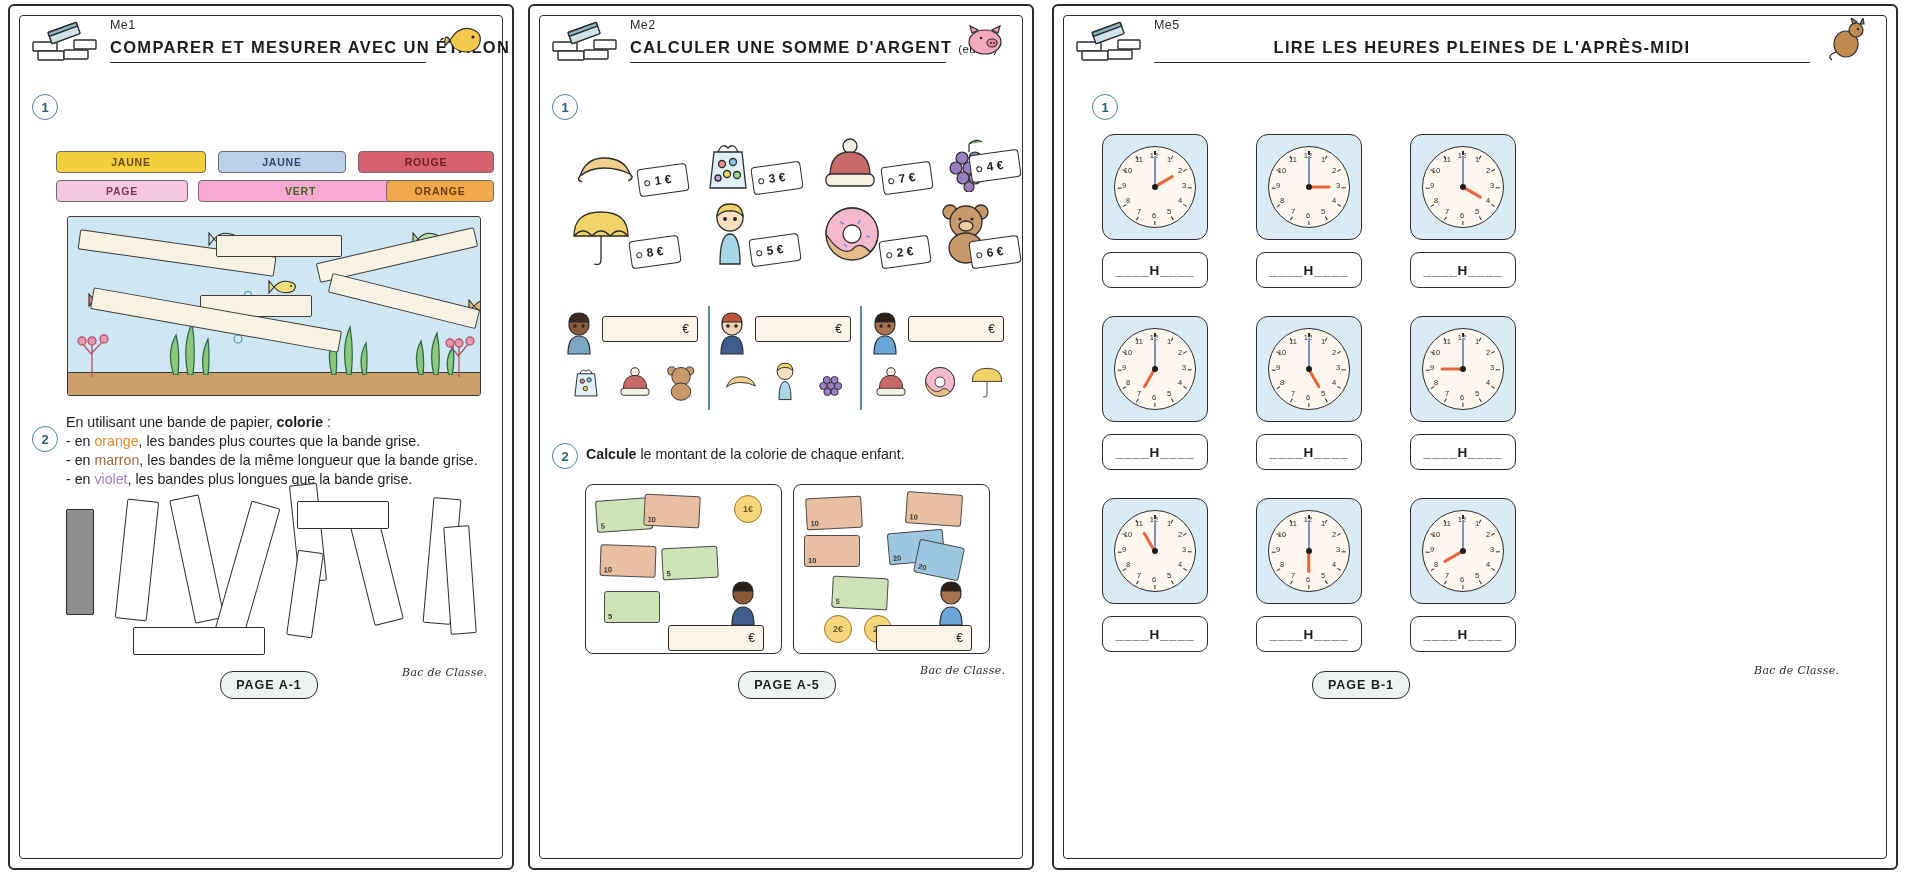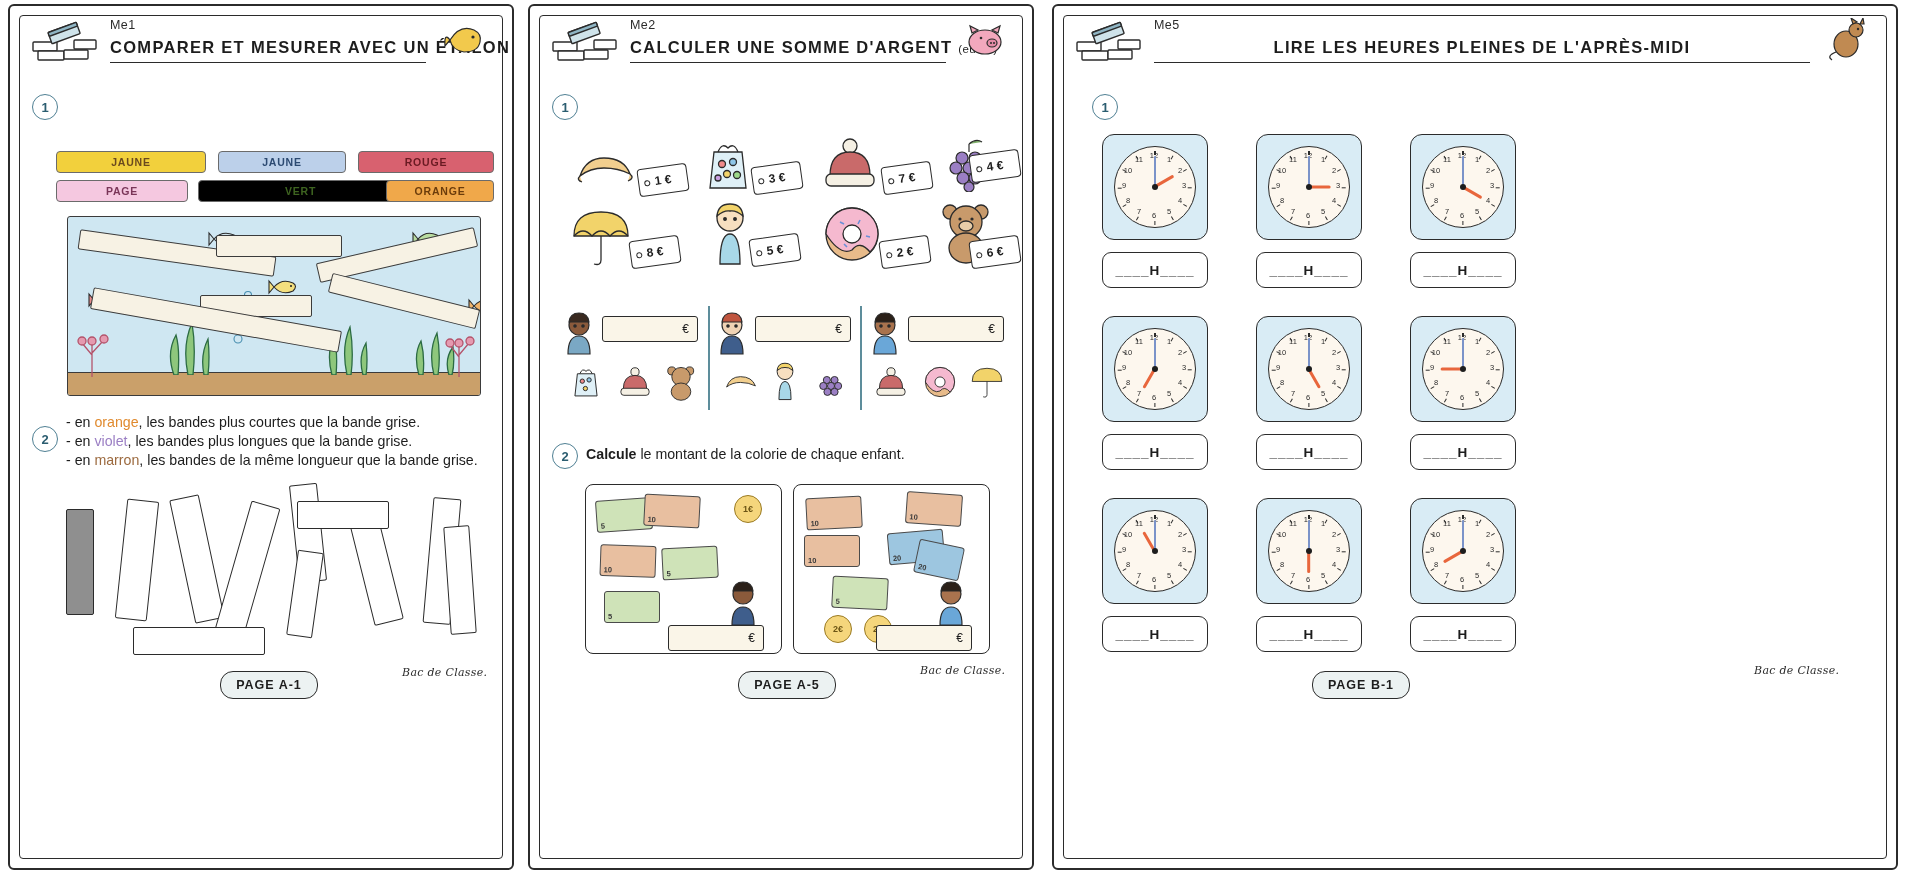--- a/index.html
+++ b/index.html
@@ -287,21 +287,21 @@
         </g>
       </svg>
     </div>
 
     <div class="num-badge" style="left:22px; top:88px;">1</div>
 
     <div class="colorbox" style="left:46px; top:145px; width:150px; height:22px; background:#f2d03c; color:#6b4a1e;">JAUNE</div>
     <div class="colorbox" style="left:208px; top:145px; width:128px; height:22px; background:#bcd0ea; color:#2c4a72;">JAUNE</div>
     <div class="colorbox" style="left:348px; top:145px; width:136px; height:22px; background:#d8616f; color:#6a1a22;">ROUGE</div>
     <div class="colorbox" style="left:46px; top:174px; width:132px; height:22px; background:#f5c8e0; color:#7a3558;">PAGE</div>
-    <div class="colorbox" style="left:188px; top:174px; width:205px; height:22px; background:#000000; color:#3e6420;">VERT</div>
+    <div class="colorbox" style="left:188px; top:174px; width:205px; height:22px; background:#f9a8d4; color:#3e6420;">VERT</div>
     <div class="colorbox" style="left:376px; top:174px; width:108px; height:22px; background:#f0a84a; color:#6b3c0b;">ORANGE</div>
 
     <div class="aquarium" style="left:57px; top:210px; width:412px; height:178px;">
       <div class="sand"></div>
 
       <svg class="weed" style="left:92px; bottom:20px; width:58px; height:70px;" viewBox="0 0 58 70">
         <g stroke="#2b6b43" stroke-width="1.3" fill="#8ec77c">
           <path d="M14 70 Q6 48 16 30 Q20 44 18 70 Z"></path>
           <path d="M28 70 Q22 40 32 18 Q36 42 33 70 Z"></path>
           <path d="M44 70 Q40 50 48 34 Q50 52 48 70 Z"></path>
@@ -387,27 +387,30 @@
       <div class="band" style="left:148px; top:18px; width:124px; height:20px;"></div>
       <div class="band" style="left:248px; top:28px; width:160px; height:18px; transform:rotate(-13deg);"></div>
       <div class="band" style="left:132px; top:78px; width:110px; height:20px;"></div>
       <div class="band" style="left:22px; top:92px; width:250px; height:20px; transform:rotate(10deg);"></div>
       <div class="band" style="left:260px; top:74px; width:150px; height:18px; transform:rotate(14deg);"></div>
     </div>
 
     <div class="num-badge" style="left:22px; top:420px;">2</div>
     <div class="ex-text" style="left:56px; top:407px; width:425px; line-height:19px;">
       <div>
+        <span>En utilisant une bande de papier, </span><b>colorie</b><span> :</span>
+      </div>
+      <div>
         <span>- en </span><span class="c-orange">orange</span><span>, les bandes plus courtes que la bande grise.</span>
       </div>
       <div>
-        <span>- en </span><span class="c-violet">violet</span><span>, les bandes plus longues que la bande grise.</span>
+        <span>- en </span><span class="c-marron">marron</span><span>, les bandes de la même longueur que la bande grise.</span>
       </div>
       <div>
-        <span>- en </span><span class="c-marron">marron</span><span>, les bandes de la même longueur que la bande grise.</span>
+        <span>- en </span><span class="c-violet">violet</span><span>, les bandes plus longues que la bande grise.</span>
       </div>
     </div>
 
     <div class="strip grey" style="left:56px; top:503px; width:26px; height:104px;"></div>
     <div class="strip" style="left:111px; top:494px; width:30px; height:118px; transform:rotate(6deg);"></div>
     <div class="strip" style="left:172px; top:490px; width:28px; height:124px; transform:rotate(-12deg);"></div>
     <div class="strip" style="left:222px; top:496px; width:28px; height:136px; transform:rotate(16deg);"></div>
     <div class="strip" style="left:284px; top:478px; width:26px; height:96px; transform:rotate(-6deg);"></div>
     <div class="strip" style="left:282px; top:545px; width:24px; height:84px; transform:rotate(8deg);"></div>
     <div class="strip" style="left:351px; top:508px; width:28px; height:108px; transform:rotate(-14deg);"></div>

